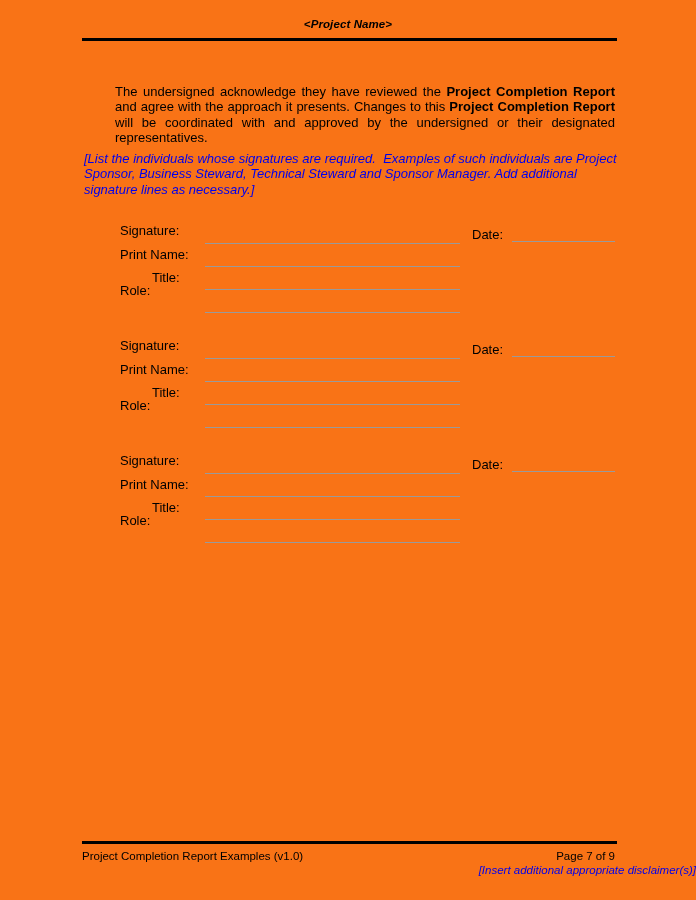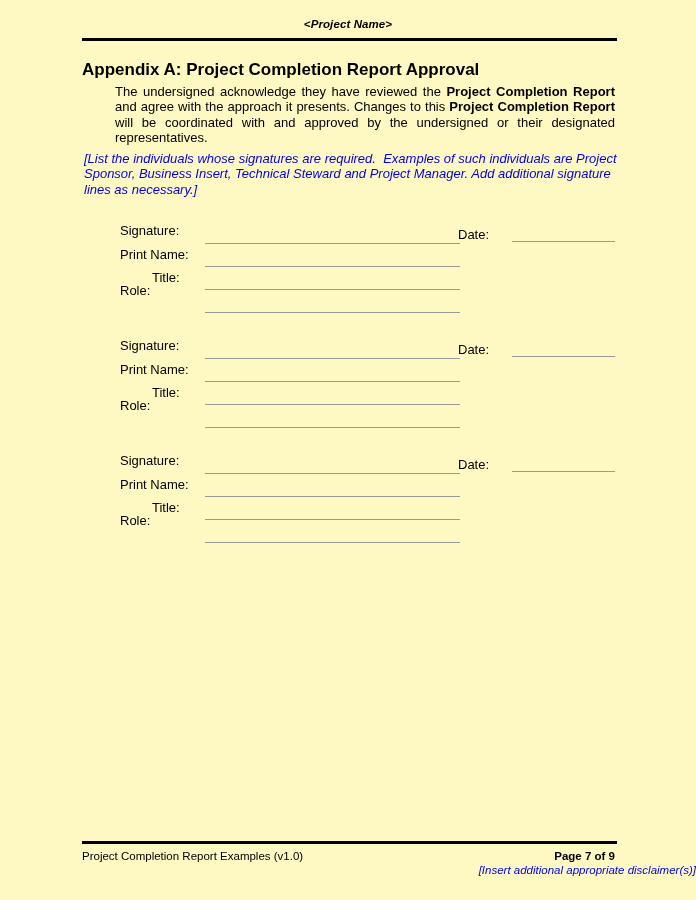--- a/index.html
+++ b/index.html
@@ -1,19 +1,19 @@
 <!DOCTYPE html>
 <html><head>
 <meta charset="utf-8">
 <style>
   html, body { margin:0; padding:0; background:#ffffff; }
   .page {
     position:relative;
     width:696px; height:900px;
-    background:#fef9c3;
+    background:#f97316;
     font-family:"Liberation Sans", sans-serif;
     color:#000000;
     overflow:hidden;
   }
   
   .header-title {
     position:absolute; top:18px; left:0; right:0;
     text-align:center;
     font-size:11.5px; font-weight:bold; font-style:italic;
     letter-spacing:0.1px;
@@ -50,61 +50,59 @@
   .sig-block .lbl.r2 { top:47px;margin-left:32px; }
   .sig-block .lbl.r3 { top:60px; }
   .sig-block .fline {
     position:absolute; left:123px; width:255px; height:1px;
     background:#9a9a9a;
   }
   .sig-block .fline.l0 { top:20px; }
   .sig-block .fline.l1 { top:43px; }
   .sig-block .fline.l2 { top:66px; }
   .sig-block .fline.l3 { top:89px; }
-  .sig-block .date-lbl { position:absolute; left:376px; top:4px; white-space:nowrap; }
+  .sig-block .date-lbl { position:absolute; left:390px; top:4px; white-space:nowrap; }
   .sig-block .date-line {
     position:absolute; left:430px; top:18px; width:103px; height:1px;
     background:#9a9a9a;
   }
   .block-1 { top:223px; }
   .block-2 { top:338px; }
   .block-3 { top:453px; }
   
   .footer-rule {
     position:absolute; top:841px; left:82px; width:535px; height:3px;
     background:#000000;
   }
   .footer-left {
     position:absolute; top:850px; left:82px;
     font-size:11.5px;
   }
   .footer-right {
     position:absolute; top:850px; right:81px;
     font-size:11.5px;
-    font-weight:bold;
   }
   .footer-disclaimer {
     position:absolute; top:864px; left:0; right:0;
     text-align:right;
     font-size:11.5px; font-style:italic;
   }
 </style>
 </head>
 <body>
 
 <div class="page">
 
   <div class="header-title">&lt;Project Name&gt;</div>
   <div class="header-rule"></div>
 
-  <h1 class="appendix-heading" style="margin:0;">Appendix A: Project Completion Report Approval</h1>
 
   <p class="intro" style="margin:0;"><span>The undersigned acknowledge they have reviewed the </span><span style="font-weight: bold;">Project Completion Report</span><span> and agree with the approach it presents. Changes to this </span><span style="font-weight: bold;">Project Completion Report</span><span> will be coordinated with and approved by the undersigned or their designated representatives.</span></p>
 
-  <p class="instruction" style="margin: 0px; color: rgb(0, 0, 238);">[List the individuals whose signatures are required.  Examples of such individuals are Project Sponsor, Business Insert, Technical Steward and Project Manager. Add additional signature lines as necessary.]</p>
+  <p class="instruction" style="margin: 0px; color: rgb(0, 0, 238);">[List the individuals whose signatures are required.  Examples of such individuals are Project Sponsor, Business Steward, Technical Steward and Sponsor Manager. Add additional signature lines as necessary.]</p>
 
   <section class="sig-block block-1">
     <span class="lbl r0">Signature:</span>
     <div class="fline l0"></div>
     <span class="date-lbl">Date:</span>
     <div class="date-line"></div>
     <span class="lbl r1">Print Name:</span>
     <div class="fline l1"></div>
     <span class="lbl r2">Title:</span>
     <div class="fline l2"></div>

